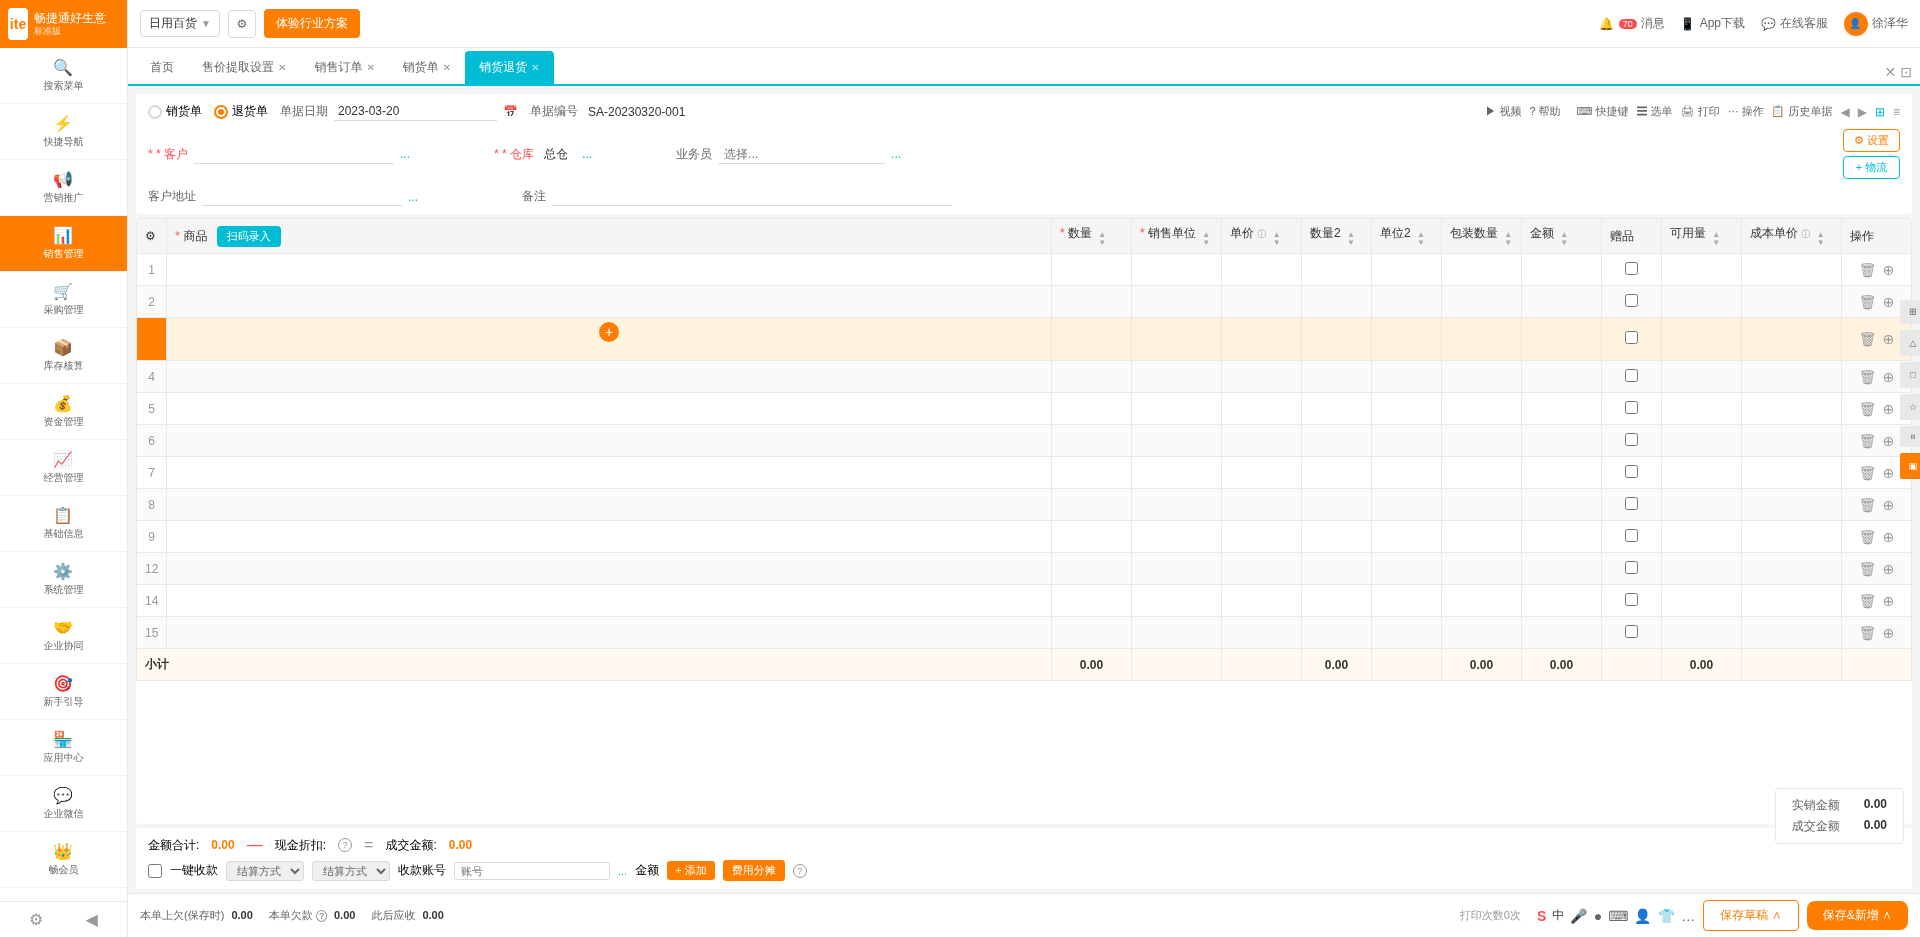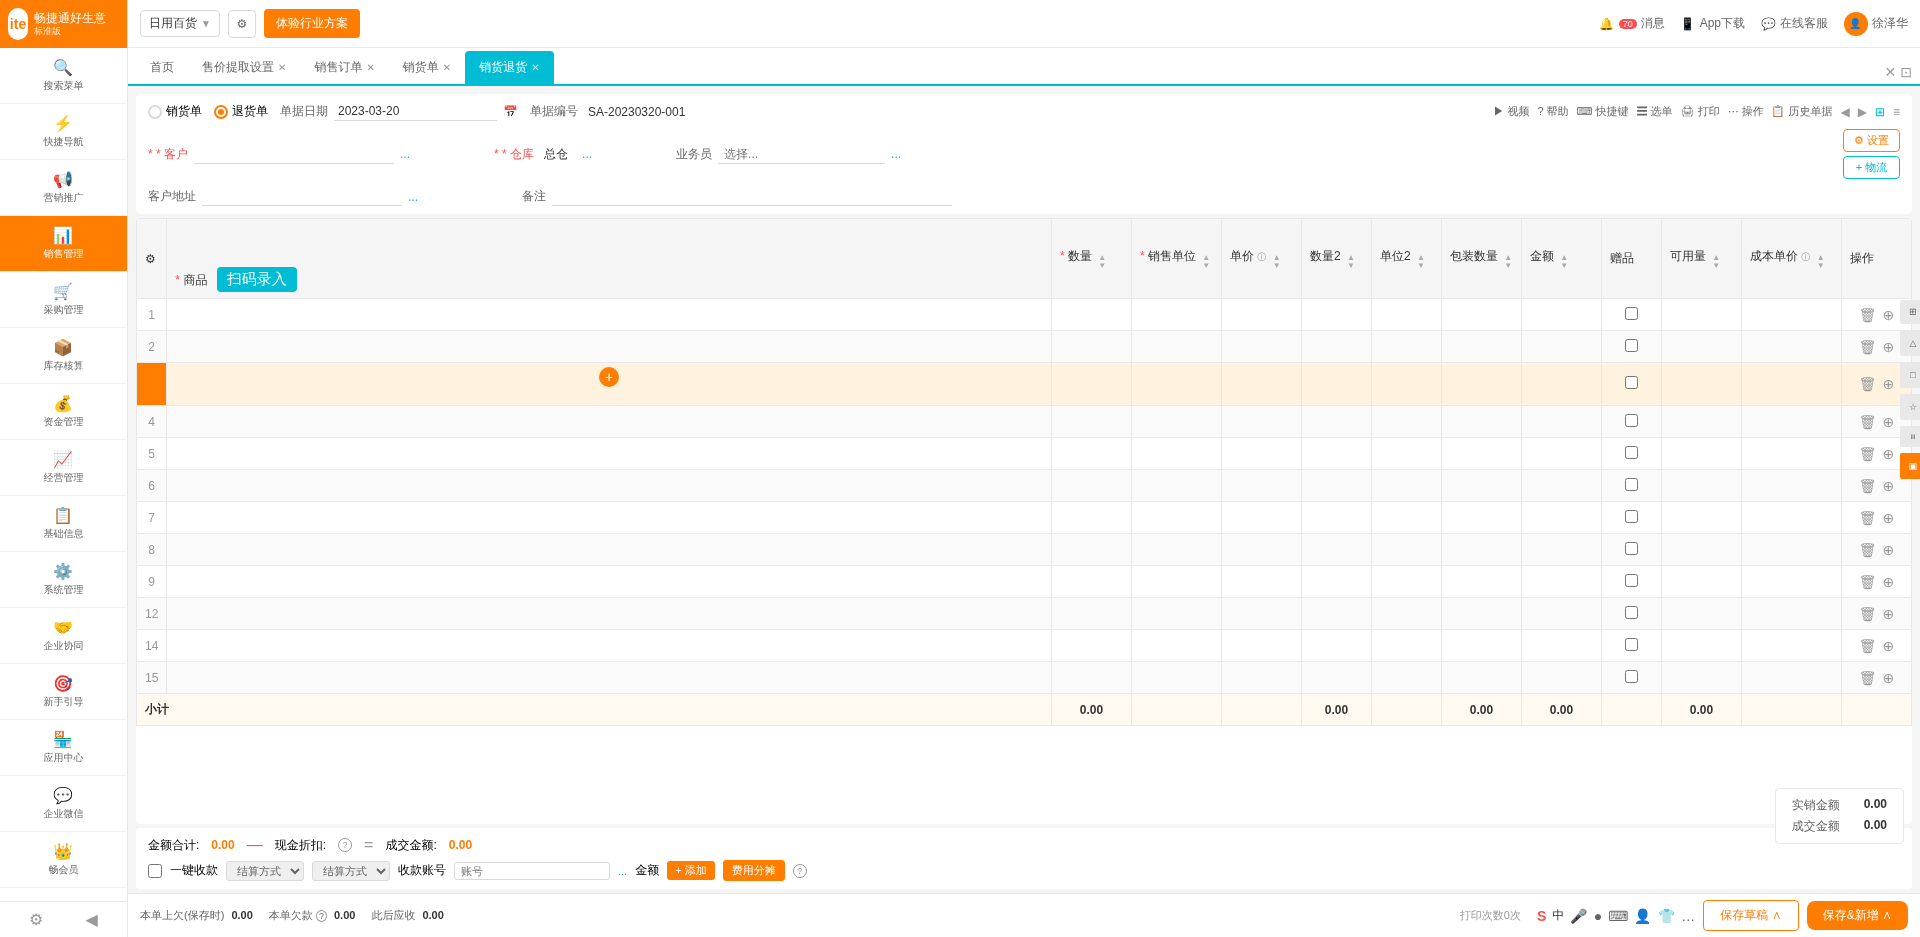--- a/index.html
+++ b/index.html
@@ -1,21 +1,21 @@
 <!DOCTYPE html>
 <html><head>
   <meta charset="utf-8">
   <style>
     * { margin: 0; padding: 0; box-sizing: border-box; }
     body { font-family: 'Microsoft YaHei', sans-serif; font-size: 12px; background: #f5f5f5; width: 1920px; height: 937px; overflow: hidden; display: flex; }
 
     
     .sidebar { width: 128px; background: #fff; display: flex; flex-direction: column; border-right: 1px solid #e8e8e8; flex-shrink: 0; }
     .sidebar-logo { background: #ff7d00; padding: 10px 8px; display: flex; align-items: center; gap: 6px; color: white; height: 48px; }
-    .logo-icon { width: 20px; height: 32px; background: white; border-radius: 16px; display: flex; align-items: center; justify-content: center; text-align: center; }
+    .logo-icon { width: 20px; height: 32px; background: white; border-radius: 4px; display: flex; align-items: center; justify-content: center; text-align: center; }
     .logo-icon span { color: #ff7d00; font-weight: bold; font-size: 14px; }
     .logo-text { display: flex; flex-direction: column; line-height: 1.2; }
 
     .sidebar-item { display: flex; flex-direction: column; align-items: center; padding: 10px 4px; cursor: pointer; color: #666; border-bottom: 1px solid #f0f0f0; }
     .sidebar-item.active { background: #ff7d00; color: white; }
     .sidebar-item .icon { font-size: 16px; margin-bottom: 2px; }
     .sidebar-item .label { font-size: 10px; text-align: center; }
 
     .sidebar-bottom { margin-top: auto; display: flex; align-items: center; justify-content: space-around; padding: 8px; border-top: 1px solid #e8e8e8; }
     .sidebar-bottom .icon { font-size: 16px; color: #999; cursor: pointer; }
@@ -57,21 +57,21 @@
     .form-field { display: flex; align-items: center; gap: 6px; }
     .form-field label { color: #666; white-space: nowrap; }
     .form-input { border: none; border-bottom: 1px solid #d9d9d9; padding: 2px 6px; min-width: 120px; font-size: 12px; outline: none; color: #333; }
     .form-input.wide { min-width: 200px; }
     .more-btn { color: #00bcd4; cursor: pointer; font-size: 12px; }
     .date-input { border: none; font-size: 12px; color: #333; background: transparent; }
     .calendar-icon { color: #999; cursor: pointer; }
     .setting-btn, .logistics-btn { border: 1px solid #d9d9d9; border-radius: 4px; padding: 3px 10px; cursor: pointer; font-size: 11px; color: #666; white-space: nowrap; background: #fff; }
     .setting-btn { color: #ff7d00; border-color: #ff7d00; }
     .logistics-btn { color: #00bcd4; border-color: #00bcd4; }
-    .scan-btn { background: #00bcd4; color: white; border: none; border-radius: 4px; padding: 3px 10px; cursor: pointer; font-size: 15px; margin-top: 42px; }
+    .scan-btn { background: #00bcd4; color: white; border: none; border-radius: 4px; padding: 3px 10px; cursor: pointer; font-size: 11px; }
 
     
     .table-container { background: #fff; margin: 0 8px 4px 8px; border-radius: 4px; flex: 1; overflow: auto; }
     table { width: 100%; border-collapse: collapse; font-size: 12px; }
     table th { background: #f5f5f5; padding: 6px 8px; text-align: left; border: 1px solid #e8e8e8; white-space: nowrap; font-weight: normal; color: #333; position: sticky; top: 0; z-index: 1; }
     table td { padding: 4px 8px; border: 1px solid #e8e8e8; text-align: center; height: 32px; }
     table tr:nth-child(even) td { background: #fafafa; }
     table tr.active-row td { background: #fff3e0; }
     table tr.active-row td:first-child { background: #ff7d00; color: white; }
     .row-num { color: #999; width: 30px; }
@@ -269,21 +269,21 @@
           <span class="calendar-icon">📅</span>
         </div>
         <div class="form-field">
           <label>单据编号</label>
           <span style="color:#333;margin-left:4px;">SA-20230320-001</span>
         </div>
 
         <div style="margin-left:auto;display:flex;align-items:center;gap:8px;">
           <span style="color:#666;cursor:pointer;font-size:11px;">▶ <span>视频</span></span>
           <span style="color:#666;cursor:pointer;font-size:11px;">? <span>帮助</span></span>
-          <span style="color:#666;cursor:pointer;font-size:11px;">⌨ <span>快捷键</span></span>
+          <span style="color:#666;cursor:pointer;font-size:11px;margin-left:8px;">⌨ <span>快捷键</span></span>
           <span style="color:#666;cursor:pointer;font-size:11px;">☰ <span>选单</span></span>
           <span style="color:#666;cursor:pointer;font-size:11px;">🖨 <span>打印</span></span>
           <span style="color:#666;cursor:pointer;font-size:11px;">⋯ <span>操作</span></span>
           <span style="color:#666;cursor:pointer;font-size:11px;">📋 <span>历史单据</span></span>
           <span style="color:#999;cursor:pointer;">◀</span>
           <span style="color:#999;cursor:pointer;">▶</span>
           <span style="color:#00bcd4;cursor:pointer;">⊞</span>
           <span style="color:#999;cursor:pointer;">≡</span>
         </div>
       </div>

